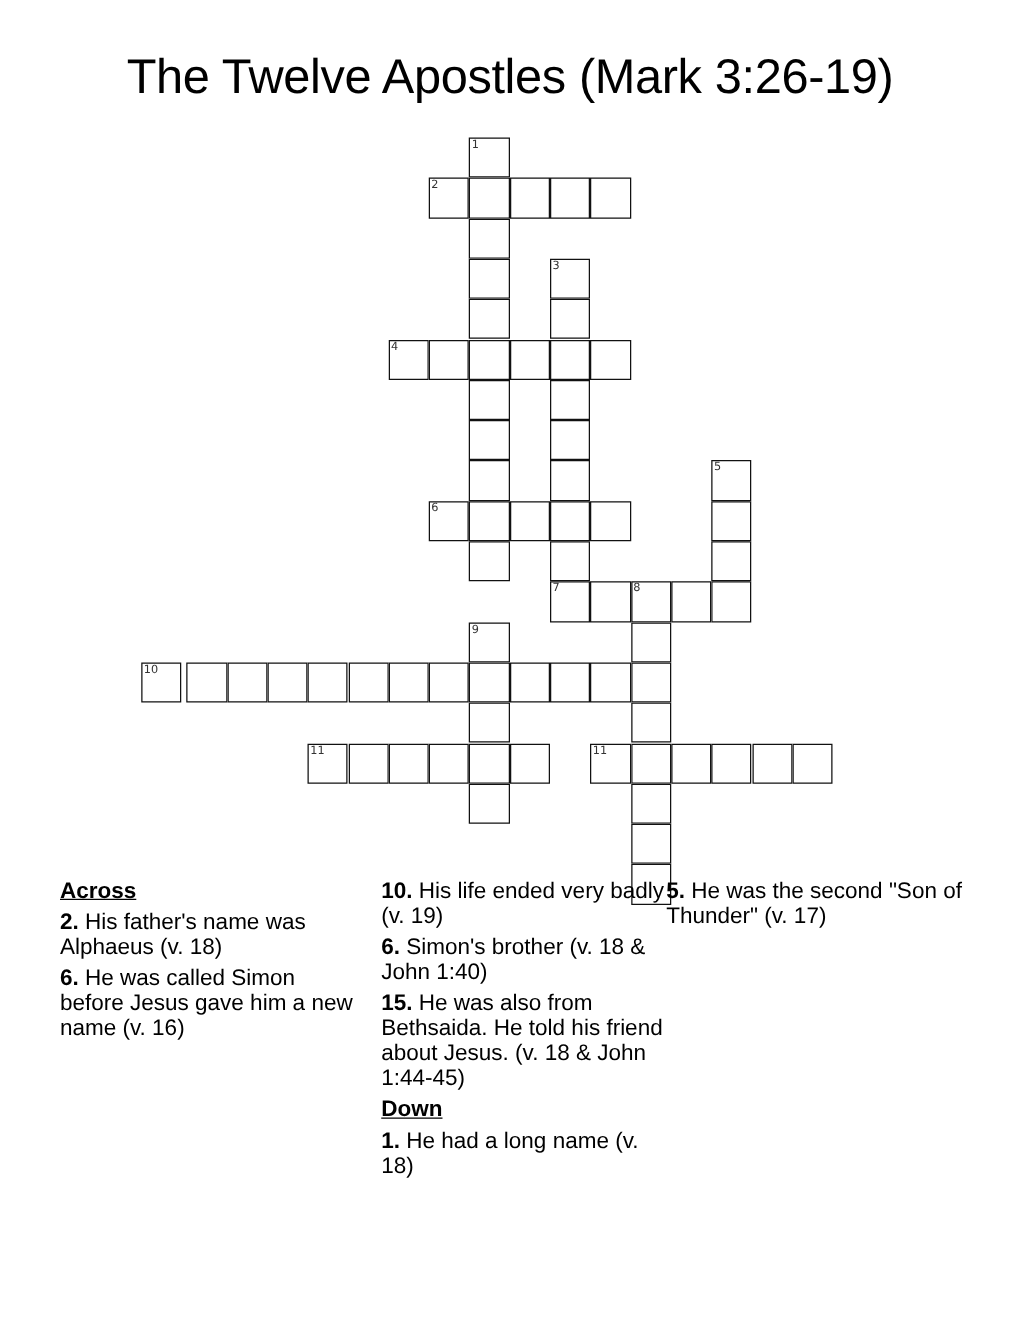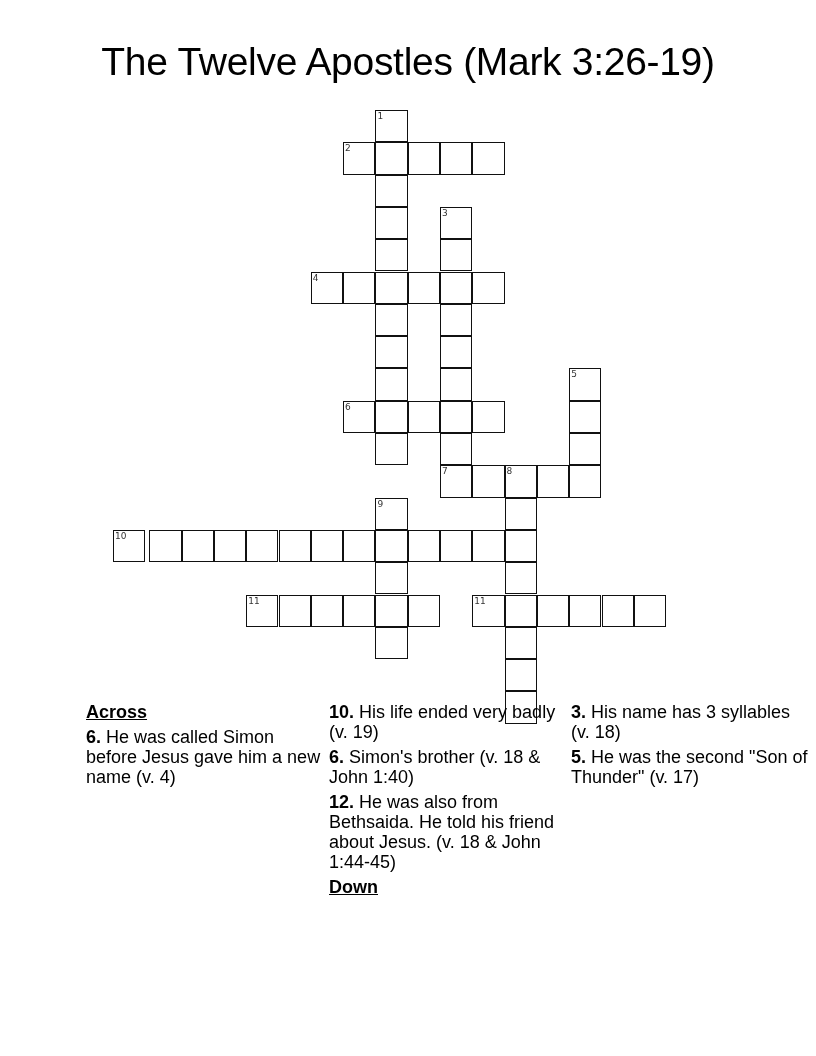--- a/index.html
+++ b/index.html
@@ -2,21 +2,21 @@
 <html><head>
 <meta charset="utf-8">
 <style>
   html, body { margin: 0; padding: 0; background: #ffffff; }
   body { width: 816px; height: 1056px; position: relative; overflow: hidden; font-family: "Liberation Sans", sans-serif; color: #000; }
   .title { position: absolute; left: 0; top: 40px; width: 816px; text-align: center; font-size: 39px; font-family: "Liberation Sans", sans-serif; letter-spacing: -0.3px; }
   .grid { position: absolute; left: 0; top: 0; width: 816px; height: 700px; }
   .cell { position: absolute; width: 32.3px; height: 32.3px; box-sizing: border-box; border: 1.6px solid #111; background: #fff; }
   .cell .num { position: absolute; left: 1px; top: 0px; font-size: 9px; line-height: 10px; color: #333; font-family: "DejaVu Sans", sans-serif; }
   .clues { position: absolute; top: 702px; font-size: 18px; line-height: 20px; font-family: "Liberation Sans", sans-serif; }
-  .col { position: absolute; top: 0; margin-left: 38px; }
+  .col { position: absolute; top: 0; }
   .heading { font-weight: bold; text-decoration: underline; margin-bottom: 5px; }
   .clue { margin-bottom: 5px; }
   .clue b { font-weight: bold; }
 </style>
 </head>
 <body>
 
 <div class="title">The Twelve Apostles (Mark 3:26-19)</div>
 
 <div class="grid" id="grid">
@@ -113,25 +113,26 @@
     </div>
     <div class="cell" style="left: 536.9px; top: 594.5px; border-color: rgb(17, 17, 17);"></div>
     <div class="cell" style="left: 569.2px; top: 594.5px; border-color: rgb(17, 17, 17);"></div>
     <div class="cell" style="left: 601.5px; top: 594.5px; border-color: rgb(17, 17, 17);"></div>
     <div class="cell" style="left: 633.8px; top: 594.5px; border-color: rgb(17, 17, 17);"></div>
   </div>
 
 <div class="clues">
   <div class="col" style="left:48px; width:240px;">
     <div class="heading">Across</div>
-    <div class="clue"><b>6.</b><span> He was called Simon before Jesus gave him a new name (v. 4)</span></div>
+    <div class="clue"><b>2.</b><span> His father's name was Alphaeus (v. 18)</span></div>
+    <div class="clue"><b>6.</b><span> He was called Simon before Jesus gave him a new name (v. 16)</span></div>
   </div>
-  <div class="col" style="left:291px; width:236px;">
+  <div class="col" style="left:305px; width:236px;">
     <div class="clue"><b>10.</b><span> His life ended very badly (v. 19)</span></div>
     <div class="clue"><b>6.</b><span> Simon's brother (v. 18 &amp; John 1:40)</span></div>
-    <div class="clue"><b>12.</b><span> He was also from Bethsaida. He told his friend about Jesus. (v. 18 &amp; John 1:44-45)</span></div>
+    <div class="clue"><b>15.</b><span> He was also from Bethsaida. He told his friend about Jesus. (v. 18 &amp; John 1:44-45)</span></div>
     <div class="heading">Down</div>
+    <div class="clue"><b>1.</b><span> He had a long name (v. 18)</span></div>
   </div>
   <div class="col" style="left:533px; width:240px;">
-    <div class="clue"><b>3.</b><span> His name has 3 syllables (v. 18)</span></div>
     <div class="clue"><b>5.</b><span> He was the second "Son of Thunder" (v. 17)</span></div>
   </div>
 </div>
 
 </body></html>

